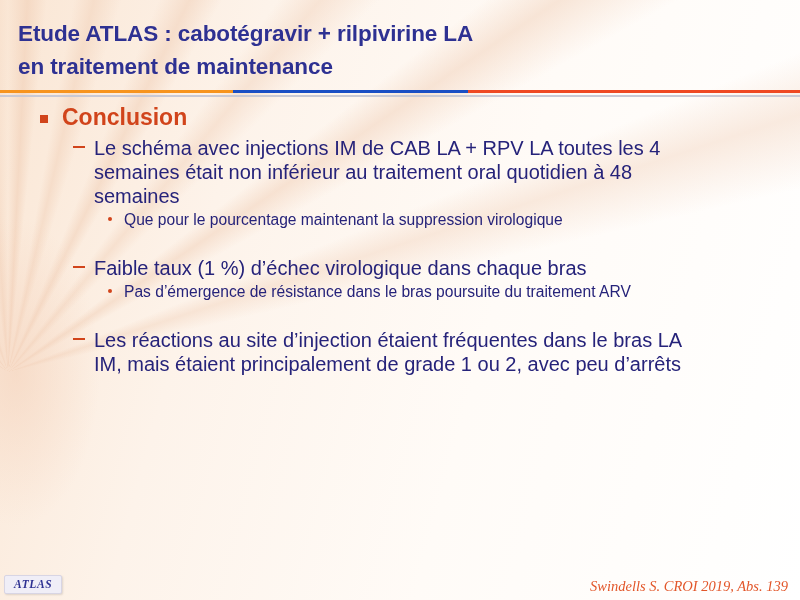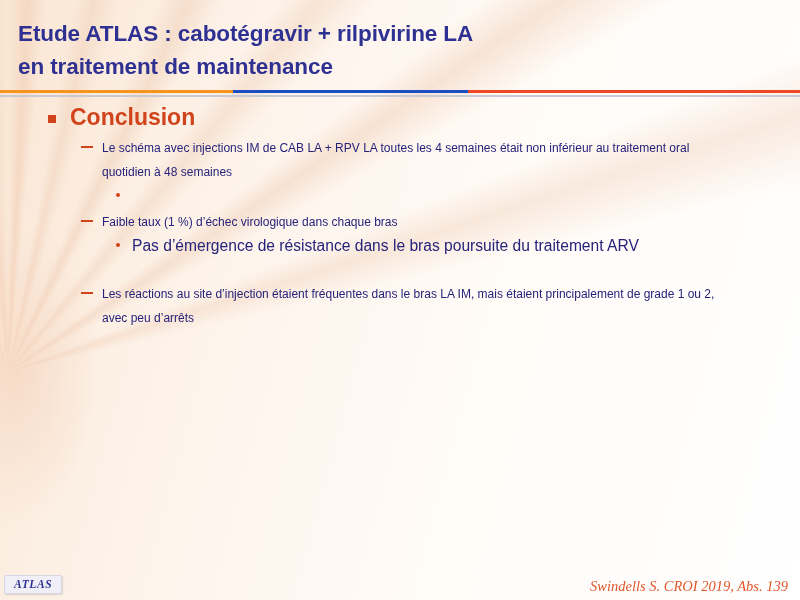--- a/index.html
+++ b/index.html
@@ -93,21 +93,21 @@
     left: 0;
     top: 95px;
     width: 800px;
     height: 2px;
     background: #c9c9d4;
   }
 
   
   #content {
     position: absolute;
-    left: 16px;
+    left: 8px;
     top: 104px;
     width: 692px;
     padding-left: 10px;
   }
 
   .l1 {
     position: relative;
     padding-left: 44px;
     color: #d1441b;
     font-size: 23px;
@@ -120,21 +120,21 @@
     top: 11px;
     width: 8px;
     height: 8px;
     background: #d1441b;
   }
 
   .l2 {
     position: relative;
     padding-left: 76px;
     color: #26237a;
-    font-size: 12px;
+    font-size: 20px;
     line-height: 24px;
     margin-top: 5px;
   }
   .l2 .dash {
     position: absolute;
     left: 55px;
     top: 10px;
     width: 12px;
     height: 2px;
     background: #d1441b;
@@ -214,20 +214,21 @@
       <span>Conclusion</span>
     </div>
 
     <div class="grp">
       <div class="l2">
         <span class="dash"></span>
         <span>Le schéma avec injections IM de CAB LA + RPV LA toutes les 4 semaines était non inférieur au traitement oral quotidien à 48 semaines</span>
       </div>
       <div class="l3">
         <span class="dot"></span>
+        <span>Que pour le pourcentage maintenant la suppression virologique</span>
       </div>
     </div>
 
     <div class="gap-lg"></div>
 
     <div class="grp">
       <div class="l2">
         <span class="dash"></span>
         <span>Faible taux (1 %) d’échec virologique dans chaque bras</span>
       </div>

